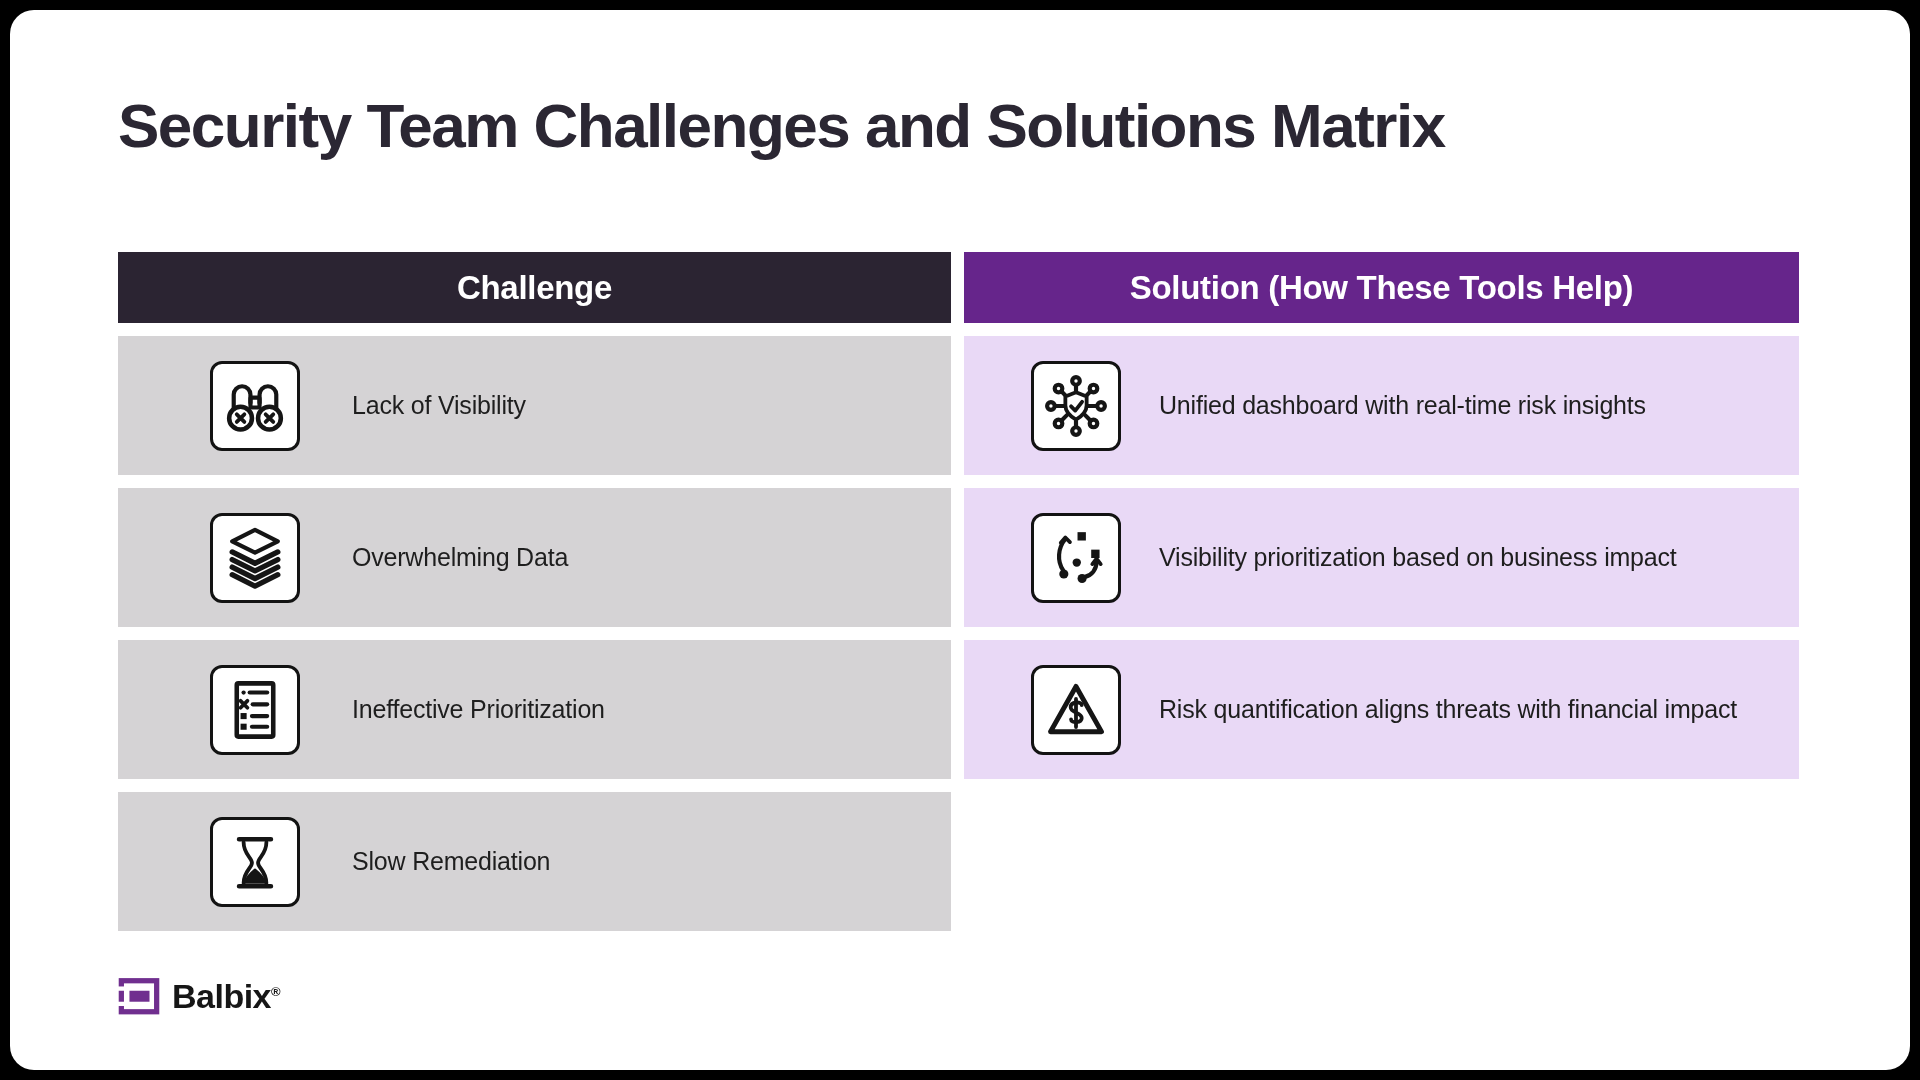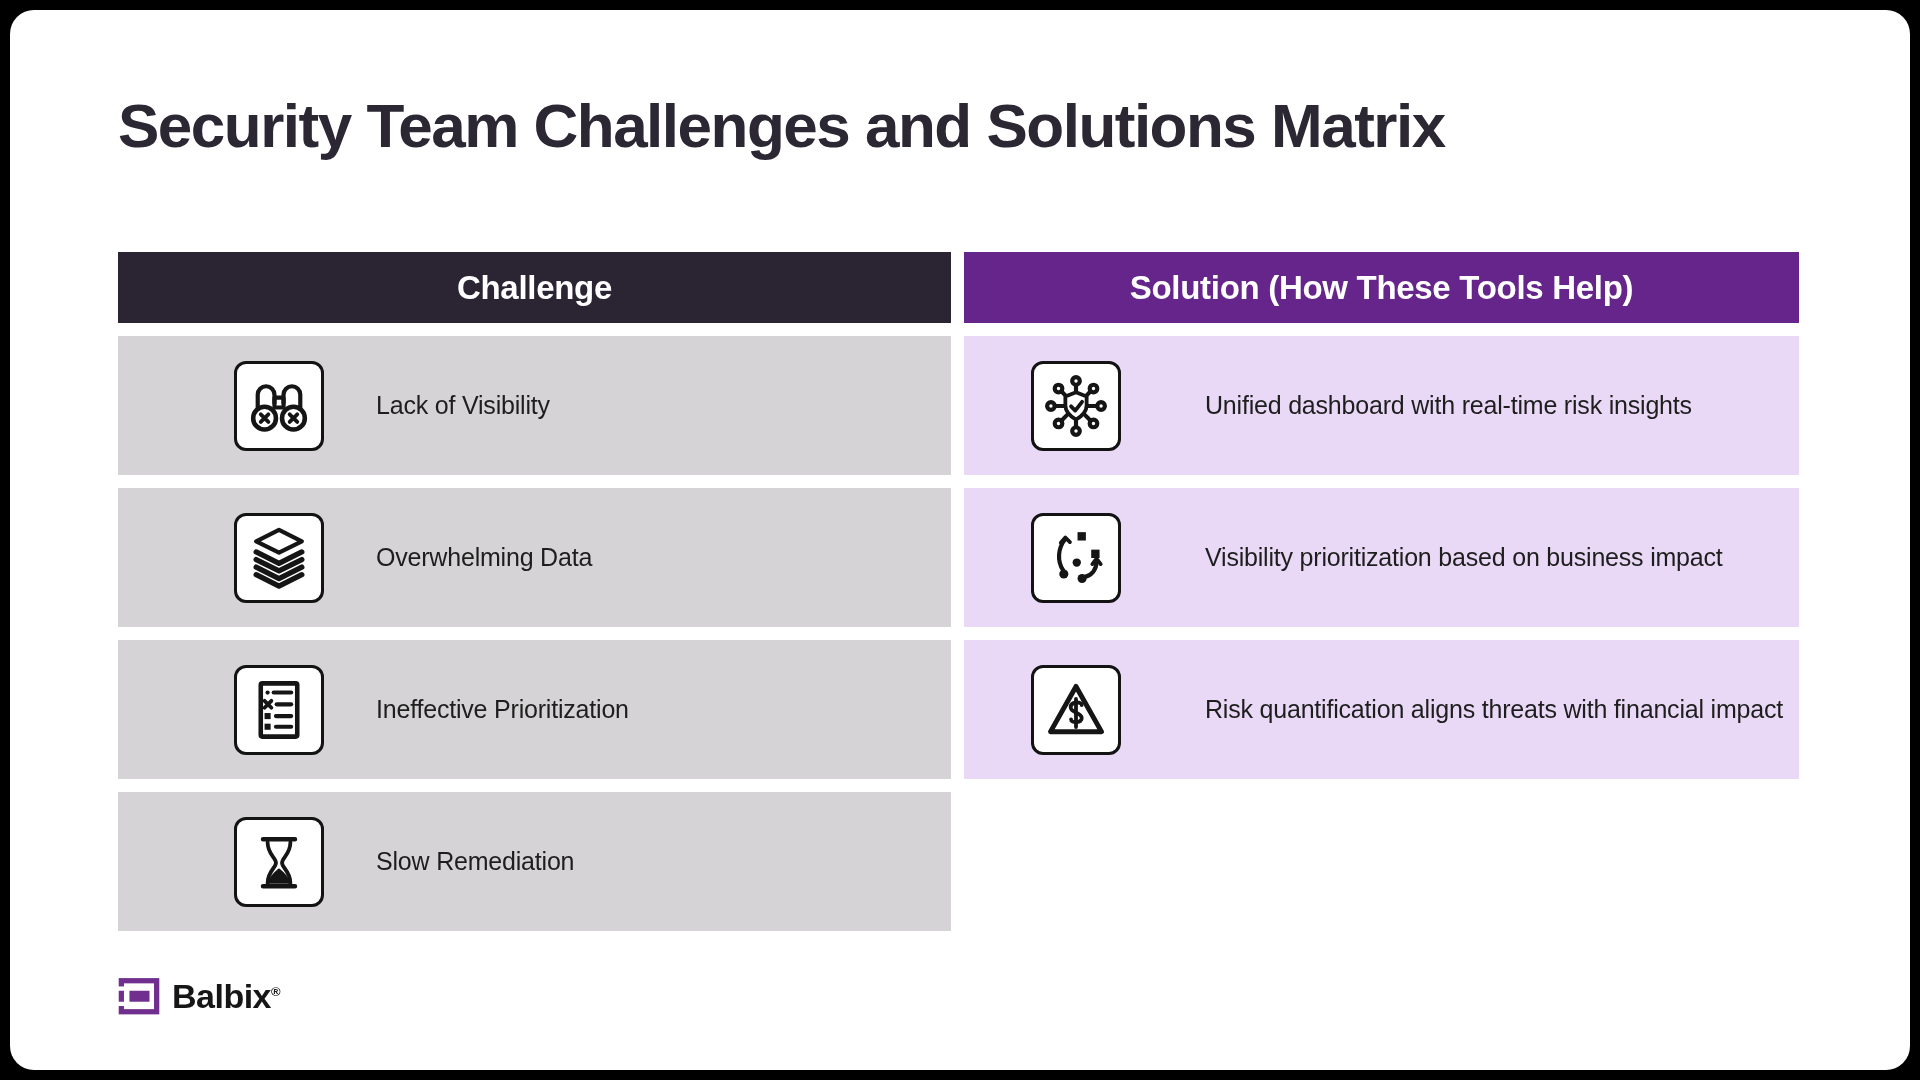--- a/index.html
+++ b/index.html
@@ -19,22 +19,22 @@
     grid-template-rows:71px 139px 139px 139px 139px;
     column-gap:13px; row-gap:13px;
   }
   .hdr {
     display:flex; align-items:center; justify-content:center;
     color:#ffffff; font-size:33px; font-weight:bold; letter-spacing:-0.3px;
   }
   .hdr-challenge { background:#2b2432; }
   .hdr-solution  { background:#66258b; }
   .cell { display:flex; align-items:center; }
-  .cell-challenge { background:#d5d3d5; padding-left:116px; }
-  .cell-solution  { background:#e9d9f6; padding-left:67px;gap:46px; }
+  .cell-challenge { background:#d5d3d5; padding-left:92px; }
+  .cell-solution  { background:#e9d9f6; padding-left:67px; }
   .icon-tile {
     flex:0 0 auto; width:90px; height:90px; background:#ffffff;
     border:3px solid #131313; border-radius:12px;
     display:flex; align-items:center; justify-content:center;
   }
   .icon-tile svg { width:76px; height:76px; }
   .cell-challenge .cell-label { margin-left:52px; }
   .cell-solution  .cell-label { margin-left:38px; }
   .cell-label { font-size:25px; color:#1e1e1e; letter-spacing:-0.2px; }
   .logo-row {

